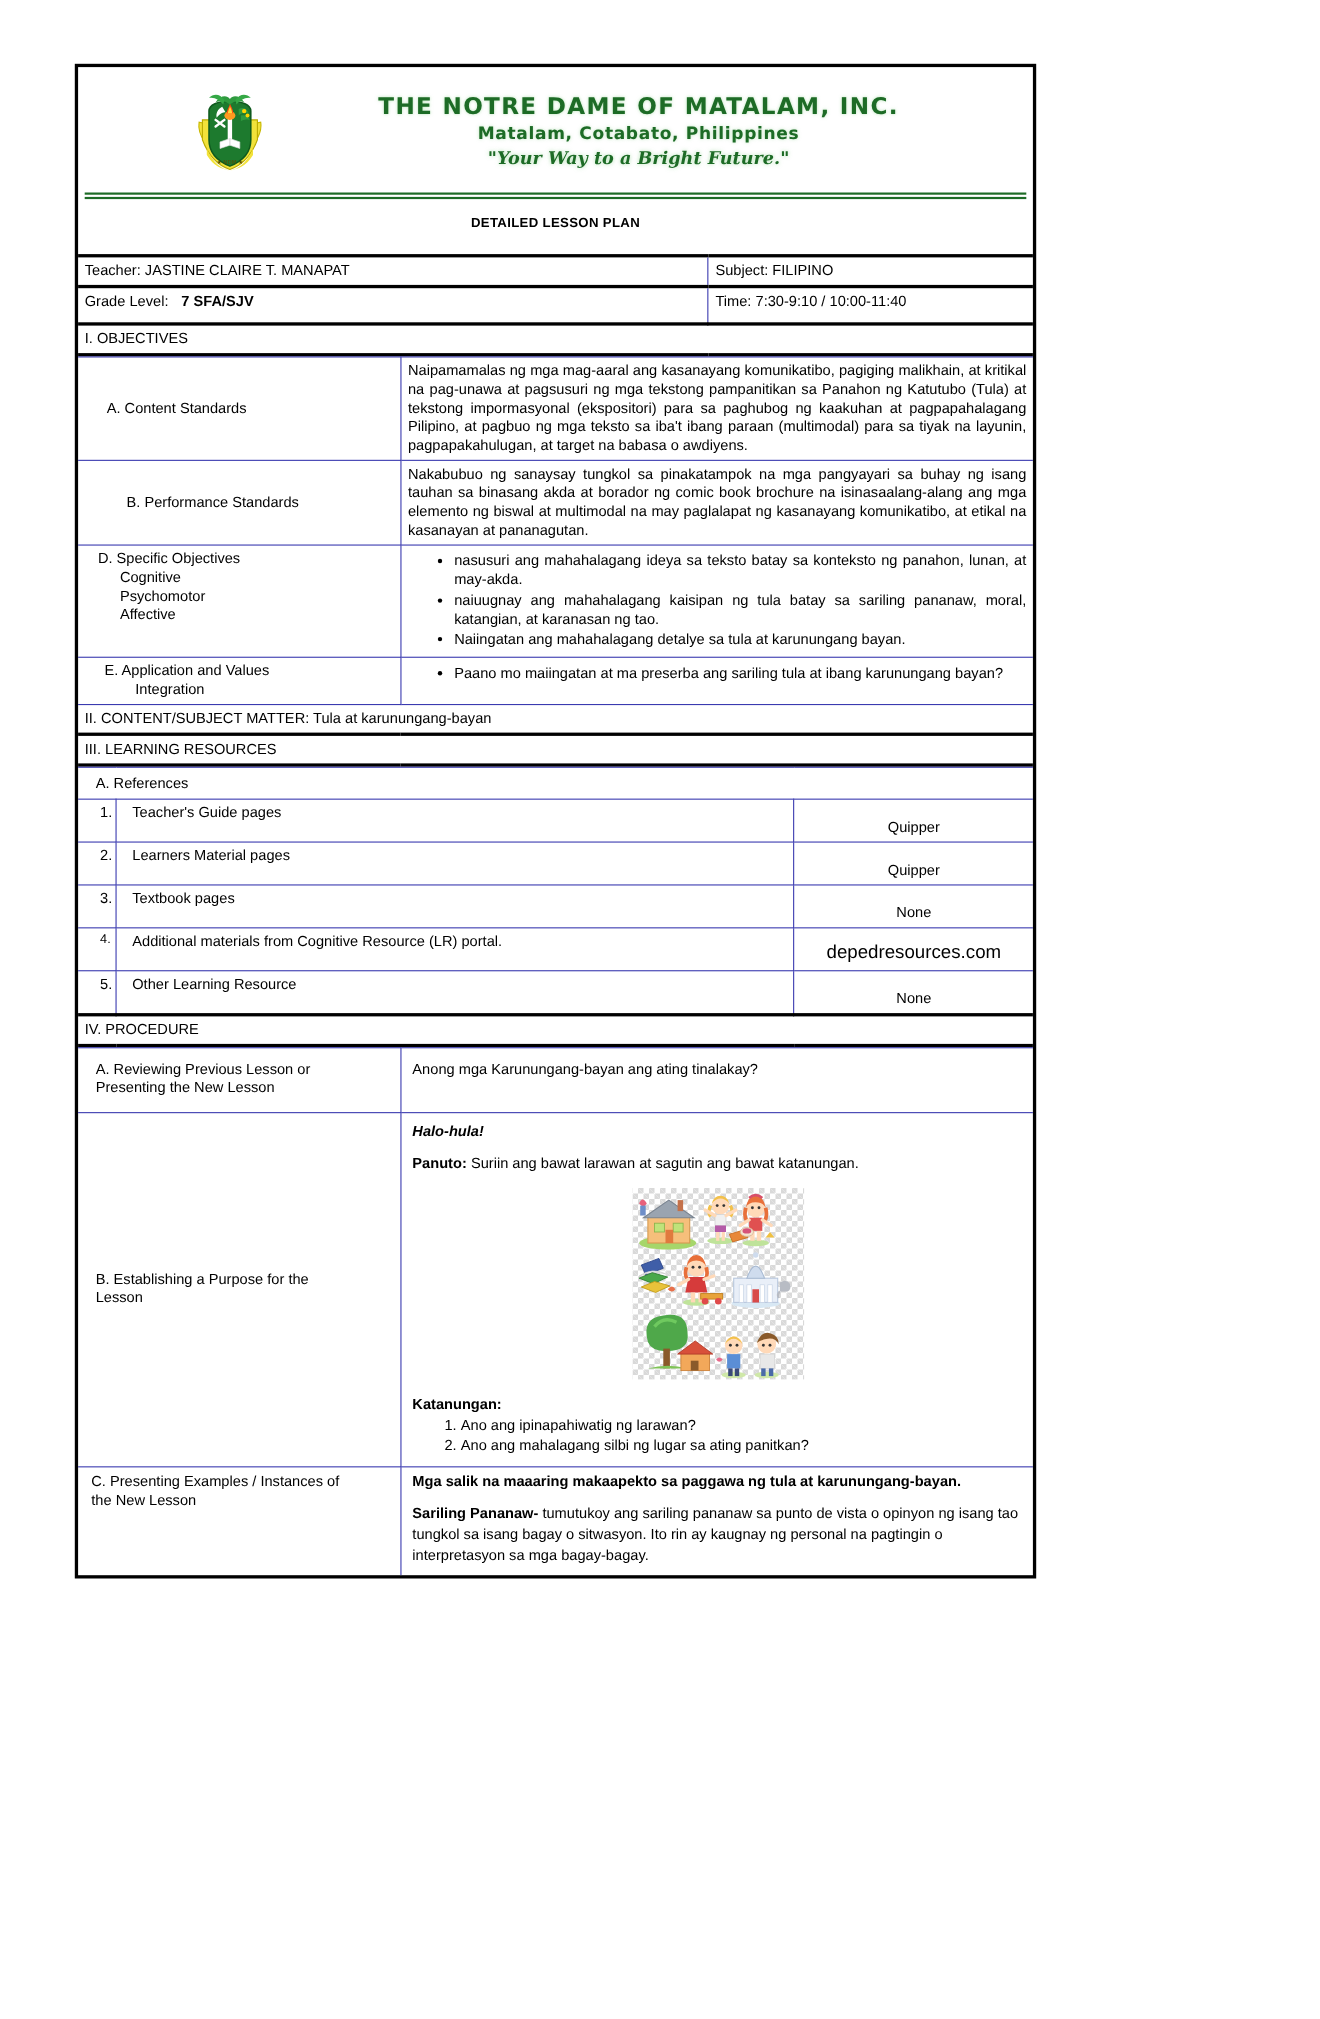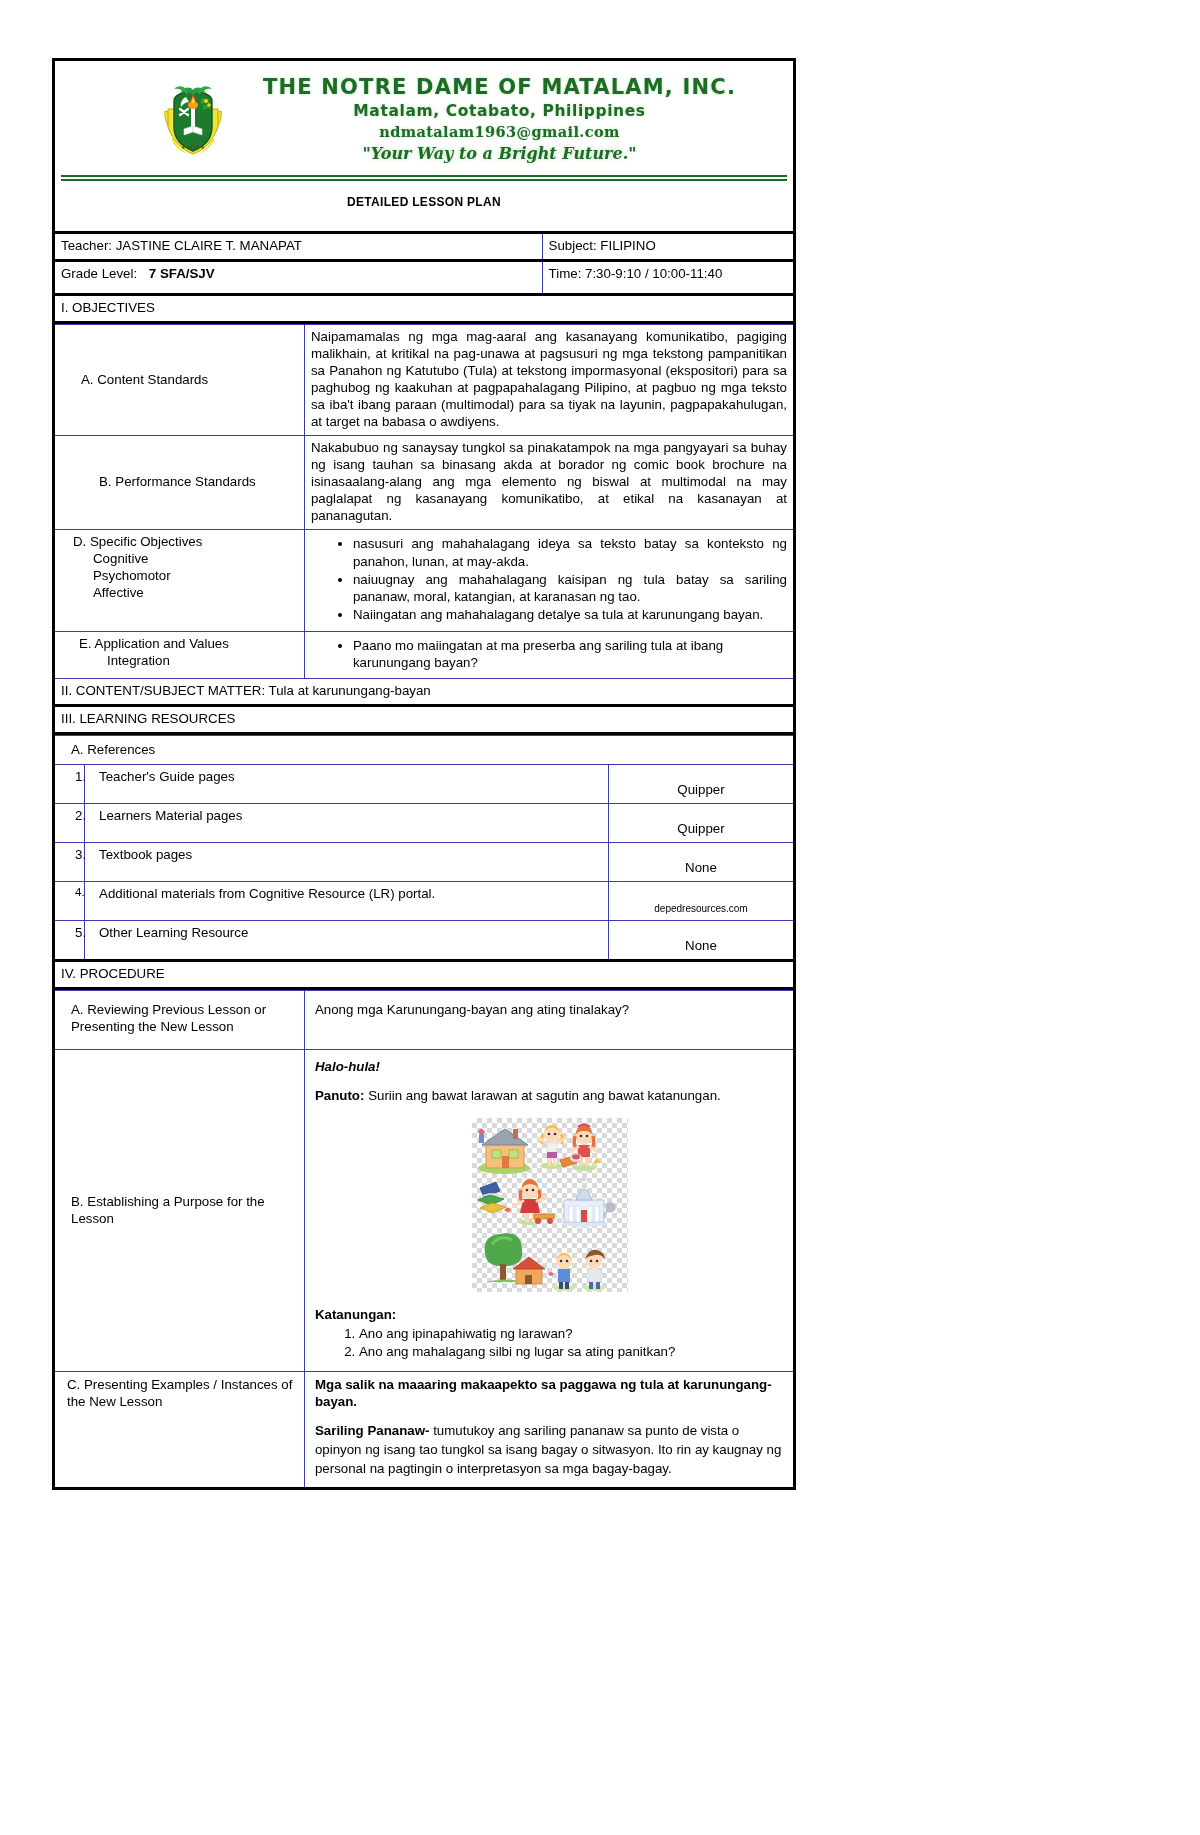--- a/index.html
+++ b/index.html
@@ -5,22 +5,22 @@
   html,body{margin:0;padding:0;background:#ffffff;}
   body{
     font-family:"Liberation Sans", sans-serif;
     width:1200px;
     height:1835px;
     position:relative;
     color:#000;
   }
   .page{
     position:absolute;
-    left:52px; top:58px;
-    width:744px;
+    left:68px; top:58px;
+    width:874px;
     border:3px solid #000;
     box-sizing:border-box;
     background:#fff;
   }
 
   
   .letterhead{
     display:flex;
     align-items:center;
     padding:10px 0 4px 0;
@@ -159,21 +159,20 @@
         <circle cx="49" cy="22" r="1.8" fill="#ffd400"></circle>
         <path d="M24 46 L33 43 L42 46 L42 52 L33 49 L24 52 Z" fill="#ffffff" stroke="#dddddd" stroke-width=".6"></path>
         <path d="M33 43 L33 49" stroke="#cccccc" stroke-width=".8"></path>
         <path d="M12 52 C18 66 26 71 33 72 C40 71 48 66 54 52 L54 58 C48 68 40 71 33 72 C26 71 18 68 12 58 Z" fill="#f2e23a"></path>
         <text x="33" y="66" font-size="5" fill="#5a4b00" text-anchor="middle" font-family="DejaVu Sans, sans-serif">★ NDM ★</text>
       </svg>
     </div>
     <div class="school-block">
       <div class="school-name">THE NOTRE DAME OF MATALAM, INC.</div>
       <div class="school-addr">Matalam, Cotabato, Philippines</div>
-      <div class="school-mail">ndmatalam1963@gmail.com</div>
       <div class="school-motto">"Your Way to a Bright Future."</div>
     </div>
   </div>
   <div class="rule-green"></div>
   <div class="dlp-title">DETAILED LESSON PLAN</div>
 
   <table class="tbl">
     <colgroup>
         <col style="width:66%">
         <col style="width:34%">
@@ -270,21 +269,21 @@
 
       <tr>
         <td class="noLeft center" style="padding-left:20px">3.</td>
         <td style="border-left:none;padding-left:14px;padding-bottom:18px">Textbook pages</td>
         <td class="noRight center" style="vertical-align:bottom">None</td>
       </tr>
 
       <tr>
         <td class="noLeft center" style="padding-left:20px;font-size:11.5px">4.</td>
         <td style="border-left:none;padding-left:14px;padding-bottom:18px">Additional materials from Cognitive Resource (LR) portal.</td>
-        <td class="noRight center" style="vertical-align:bottom;font-size:10px">depedresources.com</td>
+        <td class="noRight center" style="vertical-align:bottom;font-size:17px">depedresources.com</td>
       </tr>
 
       <tr>
         <td class="noLeft center" style="padding-left:20px">5.</td>
         <td style="border-left:none;border-right:1px solid #3a3ab0;padding-left:14px;padding-bottom:18px">Other Learning Resource</td>
         <td class="noRight center" style="vertical-align:bottom;border-left:none">None</td>
       </tr>
 
       <tr>
         <td colspan="3" class="sec-head thickTop thickBot">IV. PROCEDURE</td>

